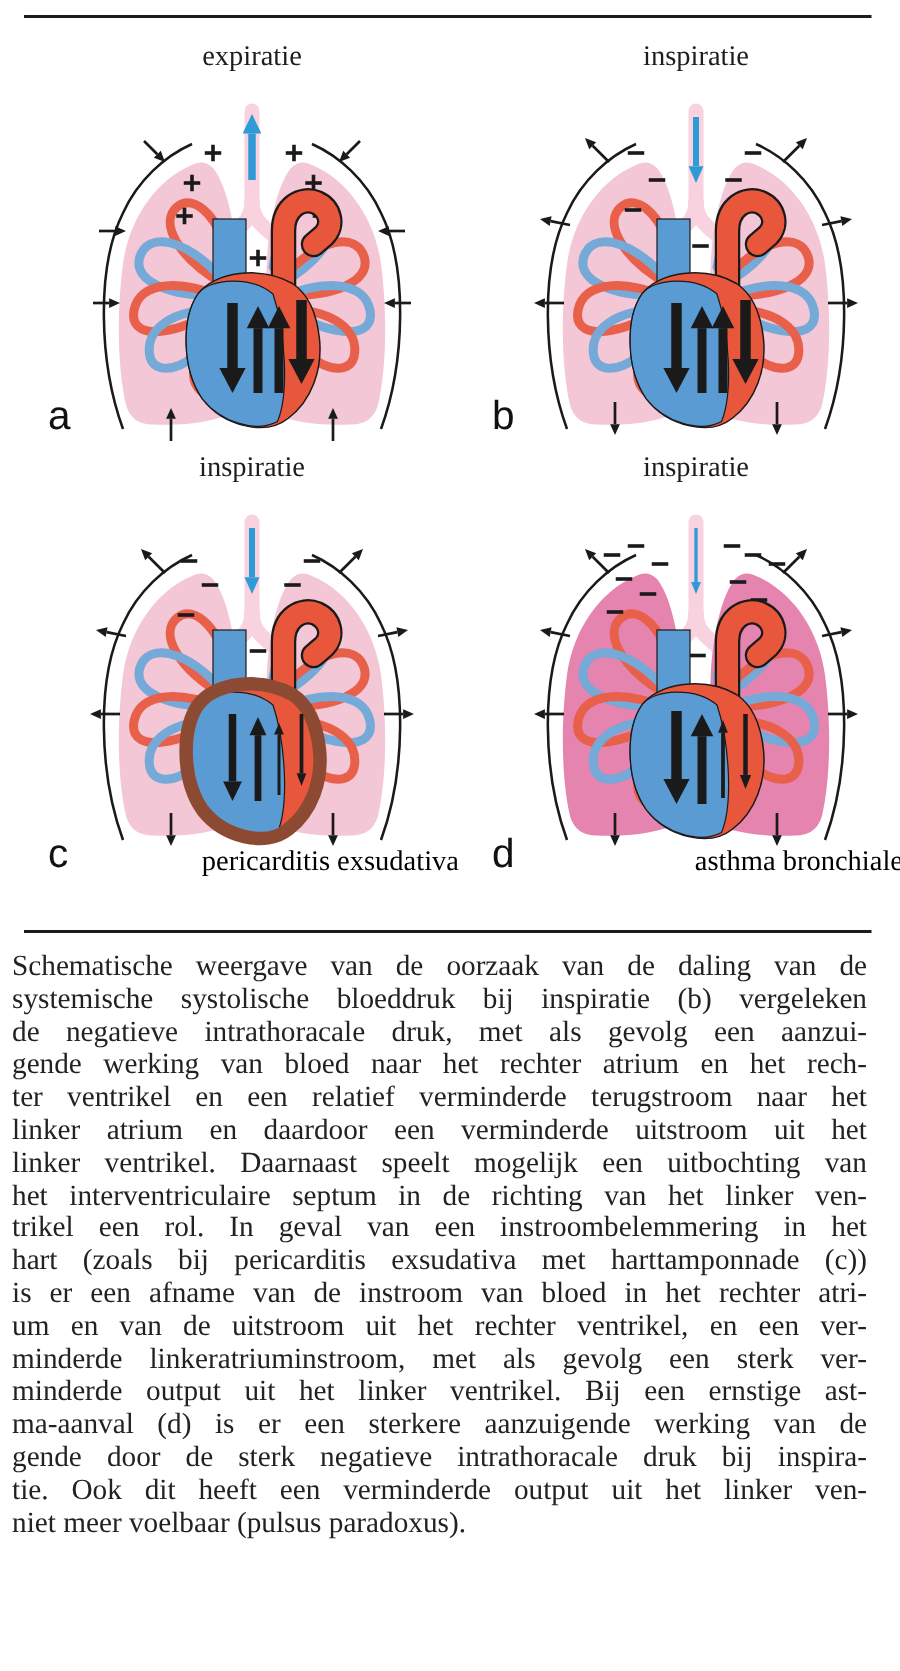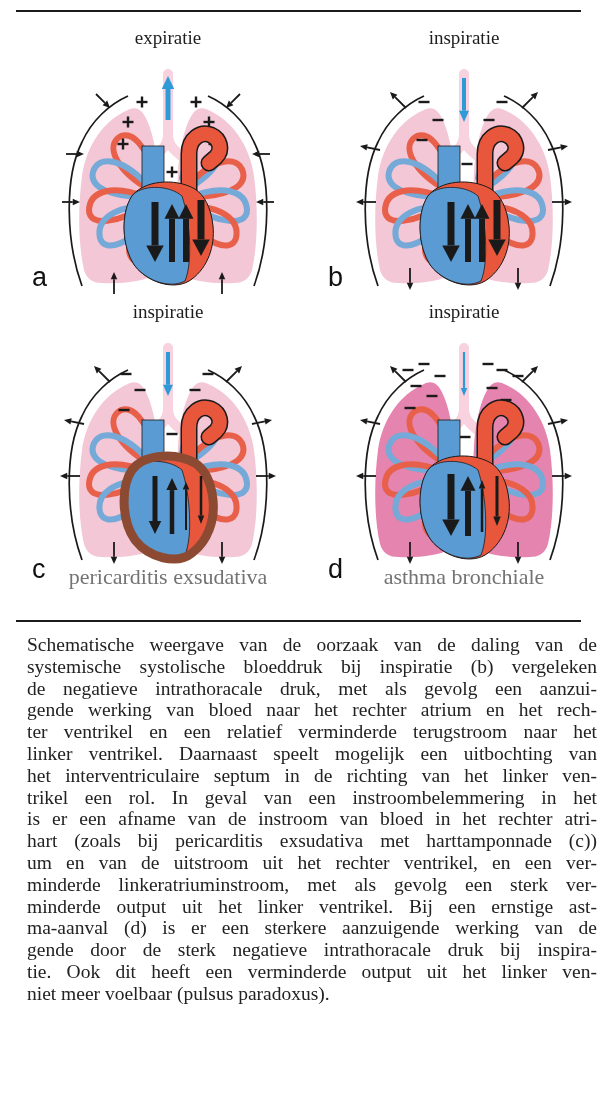--- a/index.html
+++ b/index.html
@@ -11,23 +11,23 @@
   .grid{position:absolute;top:26px;left:30px;width:572px;display:flex;flex-wrap:wrap;justify-content:space-between;}
   .panel{position:relative;width:276px;}
   .panel.row1{margin-bottom:26px;}
   .breath{height:24px;line-height:24px;text-align:center;font-size:19px;color:#1d1d1d;}
   .art-wrap{position:relative;width:100%;text-align:center;}
   .art{display:block;margin:0 auto;}
   .letter{position:absolute;left:2px;font-family:"Liberation Sans","DejaVu Sans",sans-serif;
           font-size:27px;line-height:27px;color:#111;}
   .row1 .letter{top:214px;}
   .row2 .letter{top:232px;}
-  .sub{margin-top:-10px;text-align:center;font-size:22px;color:#737373;}
+  .sub{margin-top:-10px;text-align:right;font-size:19px;color:#000000;}
   .sub:empty{display:none;}
-  .caption{position:absolute;top:634px;left:27px;width:570px;font-size:19.5px;color:#222;}
+  .caption{position:absolute;top:634px;left:8px;width:570px;font-size:19.5px;color:#222;}
   .cap-line{line-height:21.8px;text-align:justify;text-align-last:justify;white-space:normal;}
   .cap-line.last{text-align:right;text-align-last:left;}
 </style>
 </head>
 <body>
 
 <div class="page">
   <div class="rule rule-top"></div>
 
   <div class="grid">
@@ -316,25 +316,26 @@
 
   </div>
 
   <div class="rule rule-mid"></div>
   <div class="caption" id="caption">
       <div class="cap-line">Schematische weergave van de oorzaak van de daling van de</div>
       <div class="cap-line">systemische systolische bloeddruk bij inspiratie (b) vergeleken</div>
       <div class="cap-line">de negatieve intrathoracale druk, met als gevolg een aanzui-</div>
       <div class="cap-line">gende werking van bloed naar het rechter atrium en het rech-</div>
       <div class="cap-line">ter ventrikel en een relatief verminderde terugstroom naar het</div>
+      <div class="cap-line">linker atrium en daardoor een verminderde uitstroom uit het</div>
       <div class="cap-line">linker ventrikel. Daarnaast speelt mogelijk een uitbochting van</div>
       <div class="cap-line">het interventriculaire septum in de richting van het linker ven-</div>
       <div class="cap-line">trikel een rol. In geval van een instroombelemmering in het</div>
+      <div class="cap-line">hart (zoals bij pericarditis exsudativa met harttamponnade (c))</div>
       <div class="cap-line">is er een afname van de instroom van bloed in het rechter atri-</div>
-      <div class="cap-line">hart (zoals bij pericarditis exsudativa met harttamponnade (c))</div>
       <div class="cap-line">um en van de uitstroom uit het rechter ventrikel, en een ver-</div>
       <div class="cap-line">minderde linkeratriuminstroom, met als gevolg een sterk ver-</div>
       <div class="cap-line">minderde output uit het linker ventrikel. Bij een ernstige ast-</div>
       <div class="cap-line">ma-aanval (d) is er een sterkere aanzuigende werking van de</div>
       <div class="cap-line">gende door de sterk negatieve intrathoracale druk bij inspira-</div>
       <div class="cap-line">tie. Ook dit heeft een verminderde output uit het linker ven-</div>
       <div class="cap-line last">niet meer voelbaar (pulsus paradoxus).</div>
     </div>
 </div>
 

